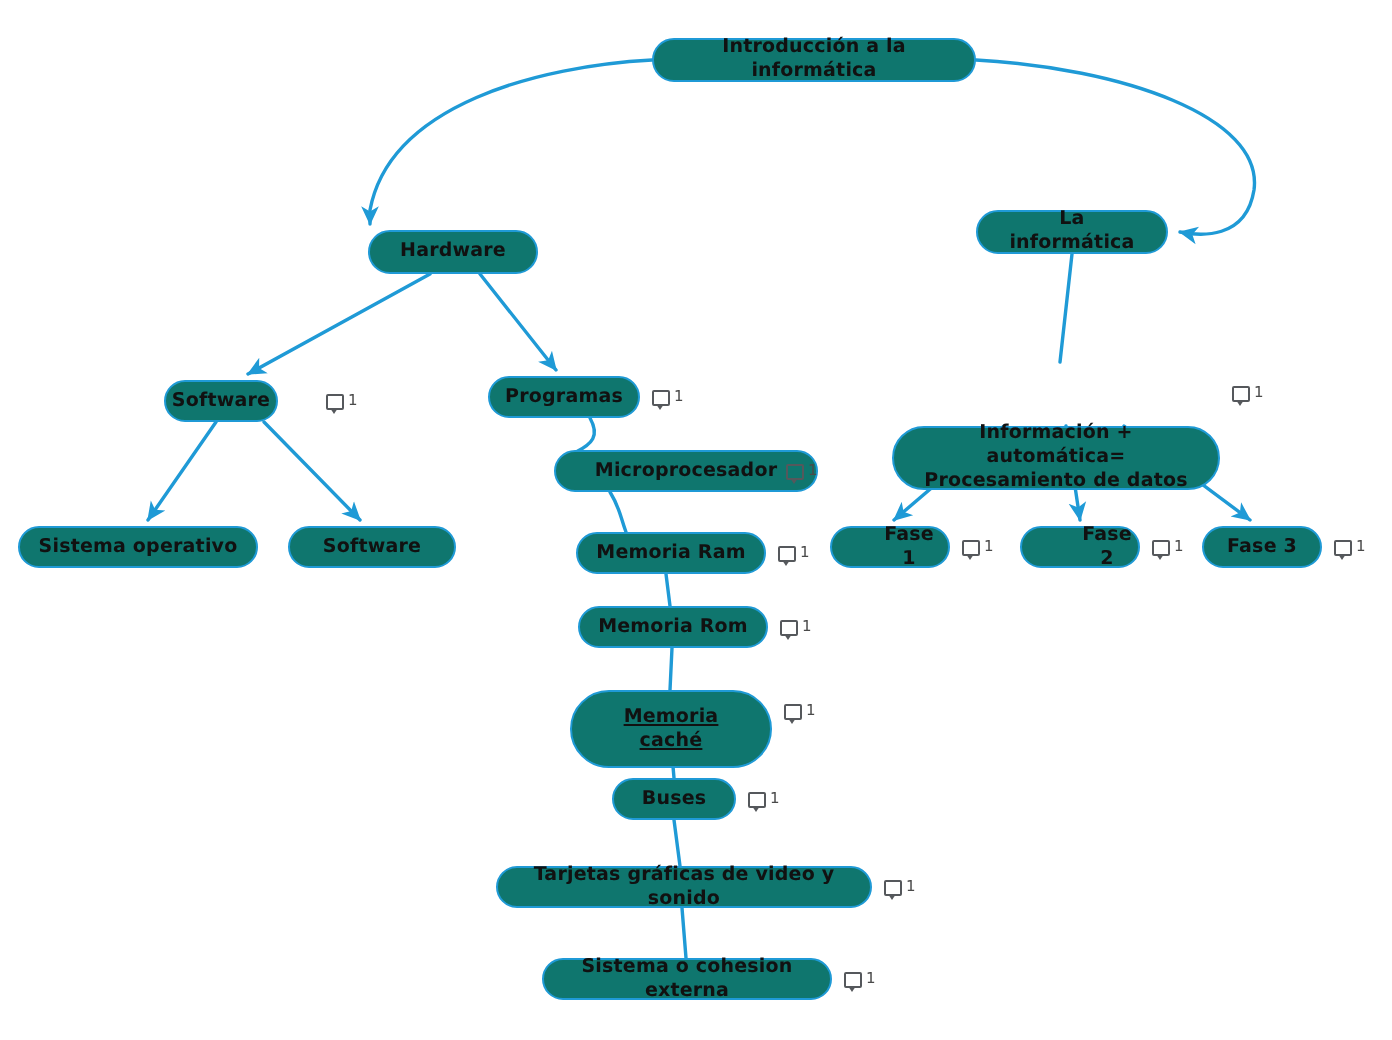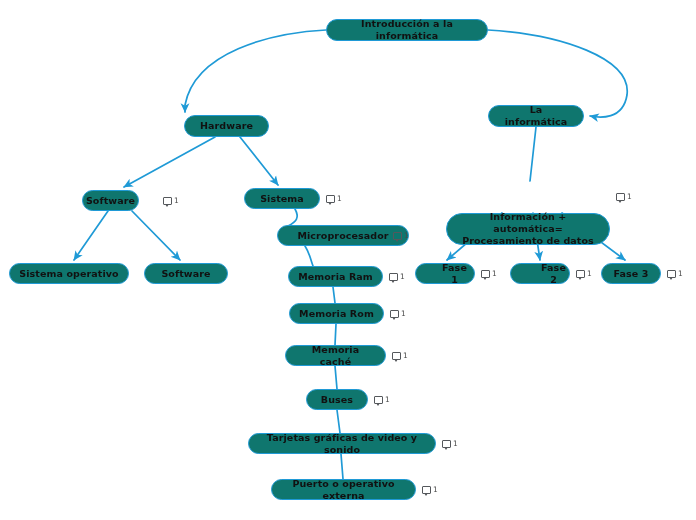--- a/index.html
+++ b/index.html
@@ -87,21 +87,21 @@
   </svg>
   <div id="node-layer">
       <div class="node" style="left: 326px; top: 19px; width: 162px; height: 22px;">Introducción a la informática</div>
       <div class="node" style="left: 184px; top: 115px; width: 85px; height: 22px;">Hardware</div>
       <div class="node" style="left: 488px; top: 105px; width: 96px; height: 22px;">La informática</div>
       <div class="node" style="left: 82px; top: 190px; width: 57px; height: 21px;">Software</div>
       <div class="cmt" style="left: 163px; top: 196.5px;">
         <span class="bub"></span>
         <span class="cnt">1</span>
       </div>
-      <div class="node" style="left: 244px; top: 188px; width: 76px; height: 21px;">Sistema</div>
+      <div class="node" style="left: 244px; top: 188px; width: 76px; height: 21px;">Programas</div>
       <div class="cmt" style="left: 326px; top: 194.5px;">
         <span class="bub"></span>
         <span class="cnt">1</span>
       </div>
       <div class="node two-line" style="left: 446px; top: 181px; width: 164px; height: 32px; margin-top: 32px;">Información + automática=
 Procesamiento de datos</div>
       <div class="cmt" style="left: 616px; top: 193px;">
         <span class="bub"></span>
         <span class="cnt">1</span>
       </div>
@@ -115,36 +115,36 @@
       <div class="node" style="left: 288px; top: 266px; width: 95px; height: 21px;">Memoria Ram</div>
       <div class="cmt" style="left: 389px; top: 272.5px;">
         <span class="bub"></span>
         <span class="cnt">1</span>
       </div>
       <div class="node" style="left: 289px; top: 303px; width: 95px; height: 21px;">Memoria Rom</div>
       <div class="cmt" style="left: 390px; top: 309.5px;">
         <span class="bub"></span>
         <span class="cnt">1</span>
       </div>
-      <div class="node" style="left: 285px; top: 345px; width: 101px; height: 21px;">Memoria caché</div>
+      <div class="node" style="left: 285px; top: 345px; width: 101px; height: 39px; text-decoration: underline;">Memoria caché</div>
       <div class="cmt" style="left: 392px; top: 351.5px;">
         <span class="bub"></span>
         <span class="cnt">1</span>
       </div>
       <div class="node" style="left: 306px; top: 389px; width: 62px; height: 21px;">Buses</div>
       <div class="cmt" style="left: 374px; top: 395.5px;">
         <span class="bub"></span>
         <span class="cnt">1</span>
       </div>
       <div class="node" style="left: 248px; top: 433px; width: 188px; height: 21px;">Tarjetas gráficas de video y sonido</div>
       <div class="cmt" style="left: 442px; top: 439.5px;">
         <span class="bub"></span>
         <span class="cnt">1</span>
       </div>
-      <div class="node" style="left: 271px; top: 479px; width: 145px; height: 21px;">Puerto o operativo externa</div>
+      <div class="node" style="left: 271px; top: 479px; width: 145px; height: 21px;">Sistema o cohesion externa</div>
       <div class="cmt" style="left: 422px; top: 485.5px;">
         <span class="bub"></span>
         <span class="cnt">1</span>
       </div>
       <div class="node" style="left: 415px; top: 263px; width: 60px; height: 21px; padding-left: 28px;">Fase 1</div>
       <div class="cmt" style="left: 481px; top: 269.5px;">
         <span class="bub"></span>
         <span class="cnt">1</span>
       </div>
       <div class="node" style="left: 510px; top: 263px; width: 60px; height: 21px; padding-left: 36px;">Fase 2</div>

